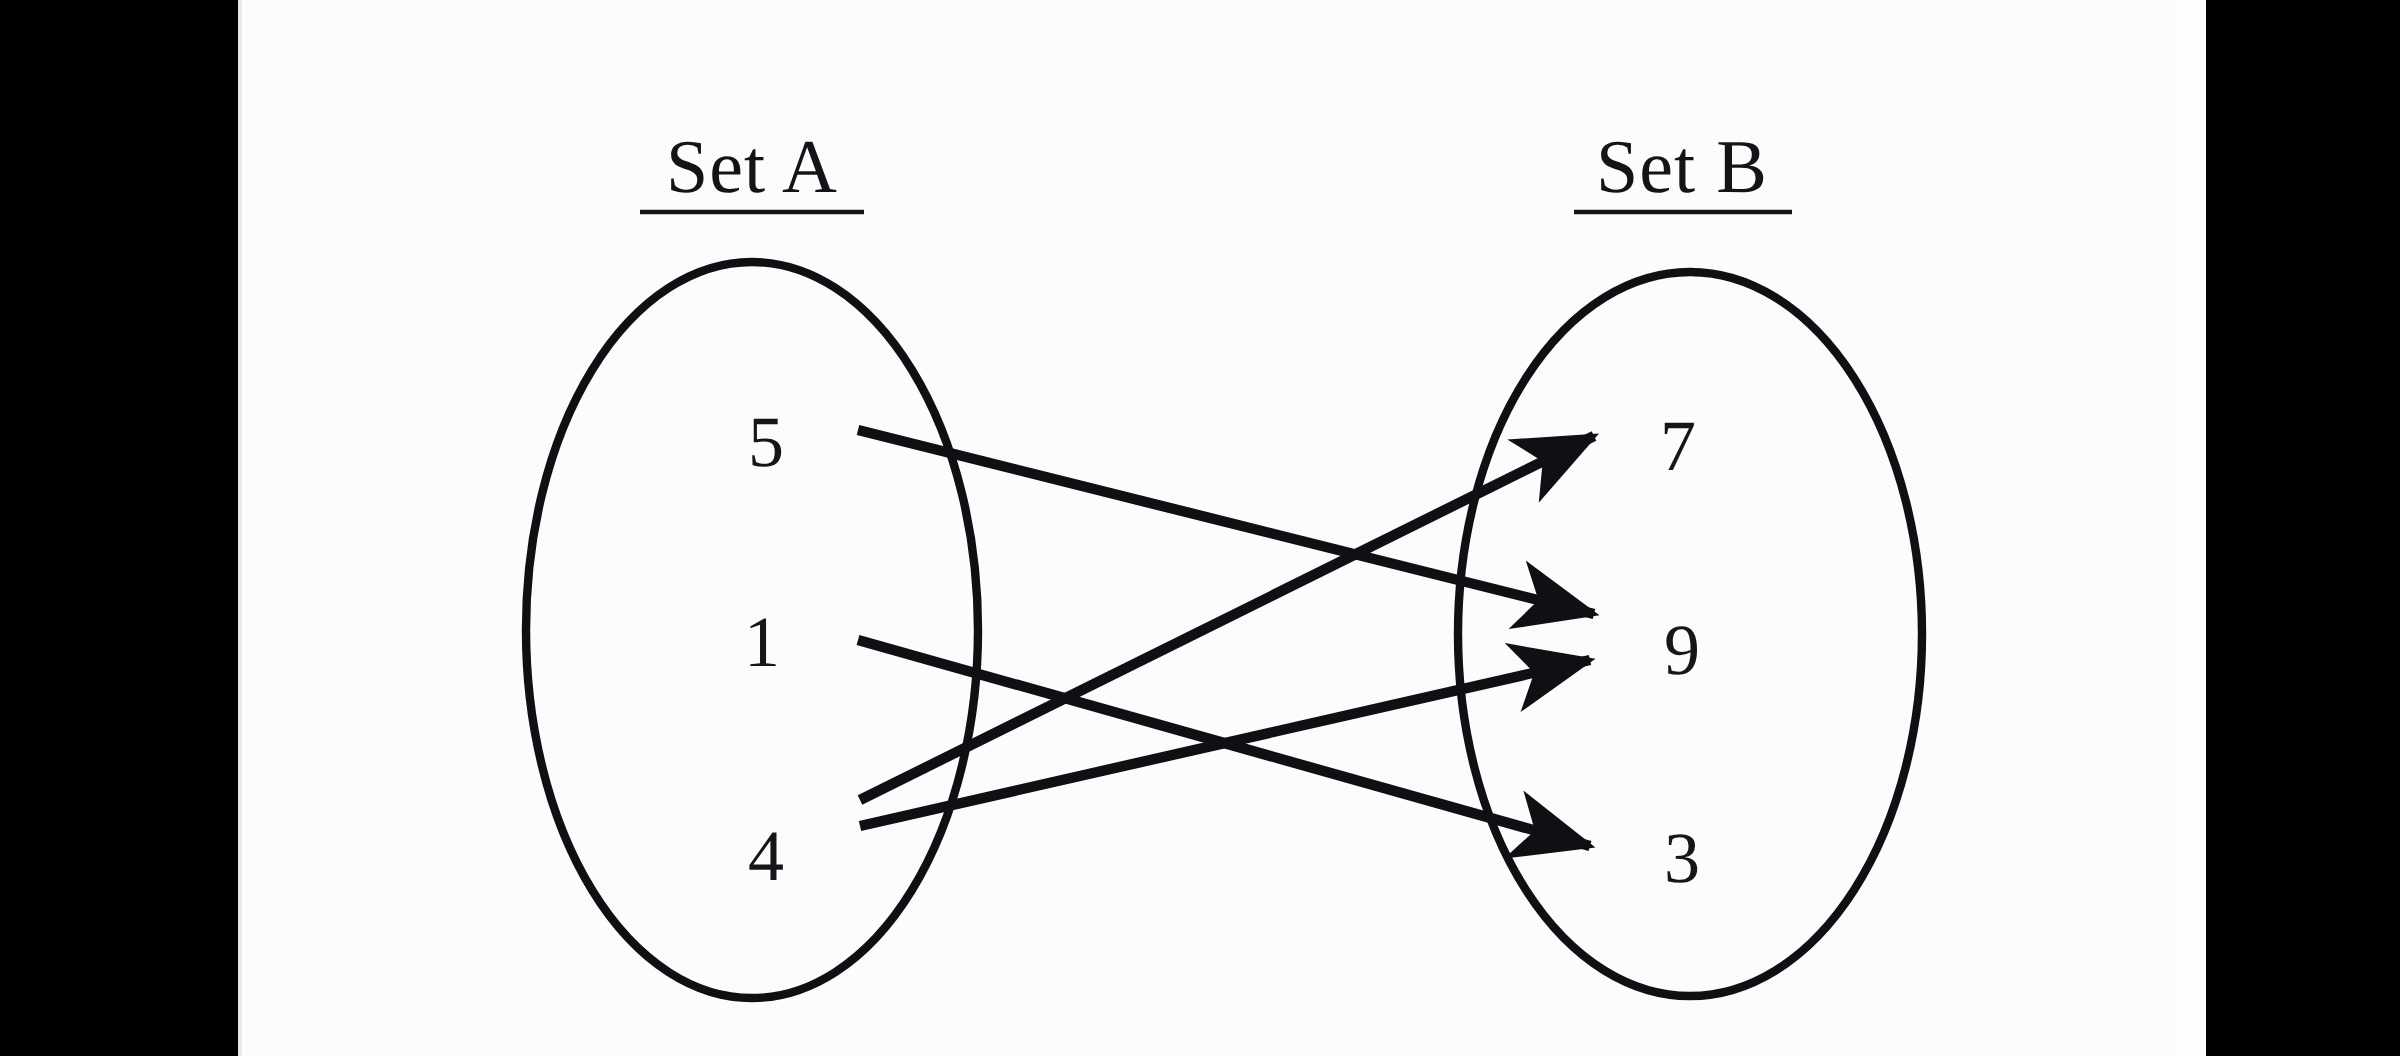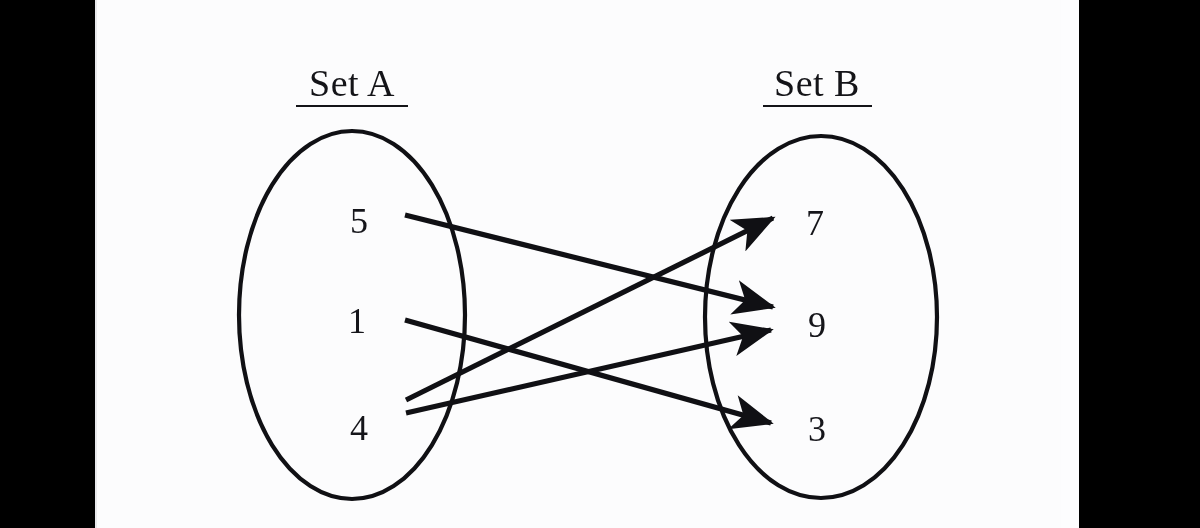--- a/index.html
+++ b/index.html
@@ -30,21 +30,21 @@
   
   .band-right {
     position: absolute;
     left: 1092px; top: 0;
     width: 108px; height: 528px;
     background: #000000;
   }
   
   .page {
     position: absolute;
-    left: 95px; top: 0;
+    left: 119px; top: 0;
     width: 984px; height: 528px;
     background: #fcfcfd;
     overflow: hidden;
   }
   .page-edge-left {
     position: absolute;
     left: 0; top: 0;
     width: 2px; height: 528px;
     background: #e9e9ec;
   }

